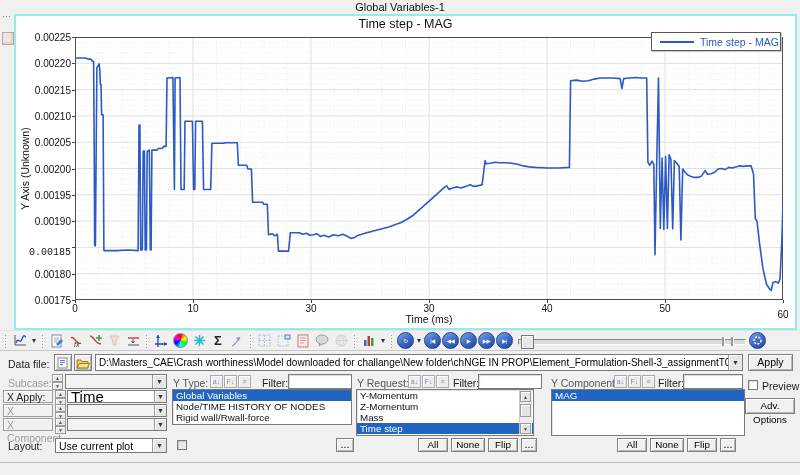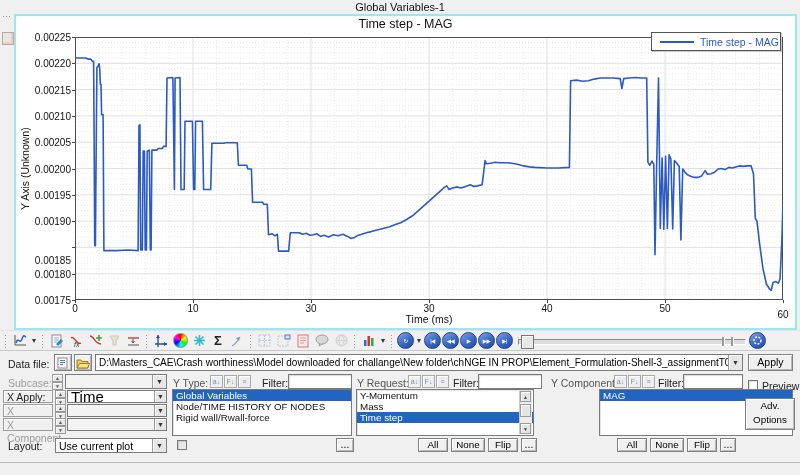--- a/index.html
+++ b/index.html
@@ -209,21 +209,21 @@
       <div class="xtick" style="left: 516px; top: 287px;">40</div>
       <div class="tickmark" style="left: 531px; top: 284px; width: 1px; height: 3px;"></div>
       <div class="xtick" style="left: 634px; top: 287px;">50</div>
       <div class="tickmark" style="left: 649px; top: 284px; width: 1px; height: 3px;"></div>
       <div class="xtick" style="left: 752px; top: 293px;">60</div>
       <div class="tickmark" style="left: 767px; top: 284px; width: 1px; height: 3px;"></div>
       <div class="ytick" style="left: 8px; top: 279px;">0.00175</div>
       <div class="tickmark" style="left: 56px; top: 284px; width: 3px; height: 1px;"></div>
       <div class="ytick" style="left: 8px; top: 252.7px;">0.00180</div>
       <div class="tickmark" style="left: 56px; top: 257.7px; width: 3px; height: 1px;"></div>
-      <div class="ytick" style="left: 8px; top: 239px;">0.00185</div>
+      <div class="ytick" style="left: 8px; top: 231px; font-family: Liberation Mono, monospace;">0.00185</div>
       <div class="tickmark" style="left: 56px; top: 231.4px; width: 3px; height: 1px;"></div>
       <div class="ytick" style="left: 8px; top: 200.1px;">0.00190</div>
       <div class="tickmark" style="left: 56px; top: 205.1px; width: 3px; height: 1px;"></div>
       <div class="ytick" style="left: 8px; top: 173.8px;">0.00195</div>
       <div class="tickmark" style="left: 56px; top: 178.8px; width: 3px; height: 1px;"></div>
       <div class="ytick" style="left: 8px; top: 147.5px;">0.00200</div>
       <div class="tickmark" style="left: 56px; top: 152.5px; width: 3px; height: 1px;"></div>
       <div class="ytick" style="left: 8px; top: 121.2px;">0.00205</div>
       <div class="tickmark" style="left: 56px; top: 126.2px; width: 3px; height: 1px;"></div>
       <div class="ytick" style="left: 8px; top: 94.9px;">0.00210</div>
@@ -445,39 +445,40 @@
   <div class="labelcell dim" style="left:3px;top:66px;">X Component</div>
   <div class="spinner" style="left:55px;top:66px;height:13px;">
       <div>▲</div>
       <div>▼</div>
     </div>
   <div class="combo disabled" style="left:67px;top:66px;width:100px;height:13px;">
     <div class="ctext"></div>
       <div class="arrowbtn" style="width:11px;">▼</div>
   </div>
 
-  <div class="list" style="left:172px;top:37px;width:180px;height:47px;" id="list-ytype">
+  <div class="list" style="left:172px;top:37px;width:180px;height:36px;" id="list-ytype">
       <div class="list-item selected">Global Variables</div>
       <div class="list-item">Node/TIME HISTORY OF NODES</div>
       <div class="list-item">Rigid wall/Rwall-force</div>
     </div>
   <div class="list" style="left:356px;top:37px;width:178px;height:47px;" id="list-yrequest">
     <div class="vscroll">
       <div class="sb" style="top:0;">▲</div>
       <div class="thumb"></div>
       <div class="sb" style="bottom:0;">▼</div>
     </div>
   <div class="list-item">Y-Momentum</div>
+      <div class="list-item">Z-Momentum</div>
       <div class="list-item">Mass</div>
       <div class="list-item selected">Time step</div>
     </div>
-  <div class="list" style="left:551px;top:37px;width:194px;height:47px;margin-left:48px;" id="list-ycomponent">
+  <div class="list" style="left:551px;top:37px;width:194px;height:47px;" id="list-ycomponent">
       <div class="list-item selected">MAG</div>
     </div>
-  <div class="btn" style="left:745px;top:46px;width:50px;height:32px;line-height:14px;font-size:9.8px;">Adv. Options</div>
+  <div class="btn" style="left:745px;top:46px;width:50px;height:16px;line-height:14px;font-size:9.8px;">Adv. Options</div>
 
   <div class="plabel" style="left:8px;top:88px;">Layout:</div>
   <div class="combo" style="left:55px;top:86px;width:112px;height:15px;">
     <div class="ctext">Use current plot</div>
     <div class="arrowbtn">▼</div>
   </div>
   <div class="chk dim" style="left:177px;top:88px;"></div>
   <div class="btn" style="left:336px;top:86px;width:18px;height:14px;line-height:11px;">...</div>
 
   <div class="btn" style="left:418px;top:86px;width:30px;height:14px;line-height:12px;font-size:9.8px;">All</div>

